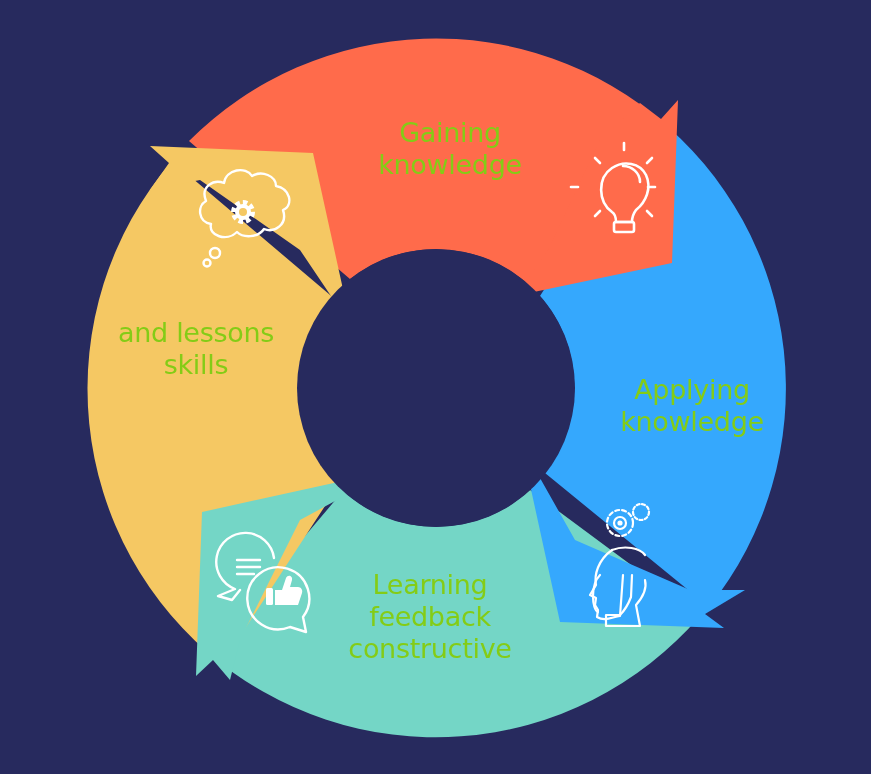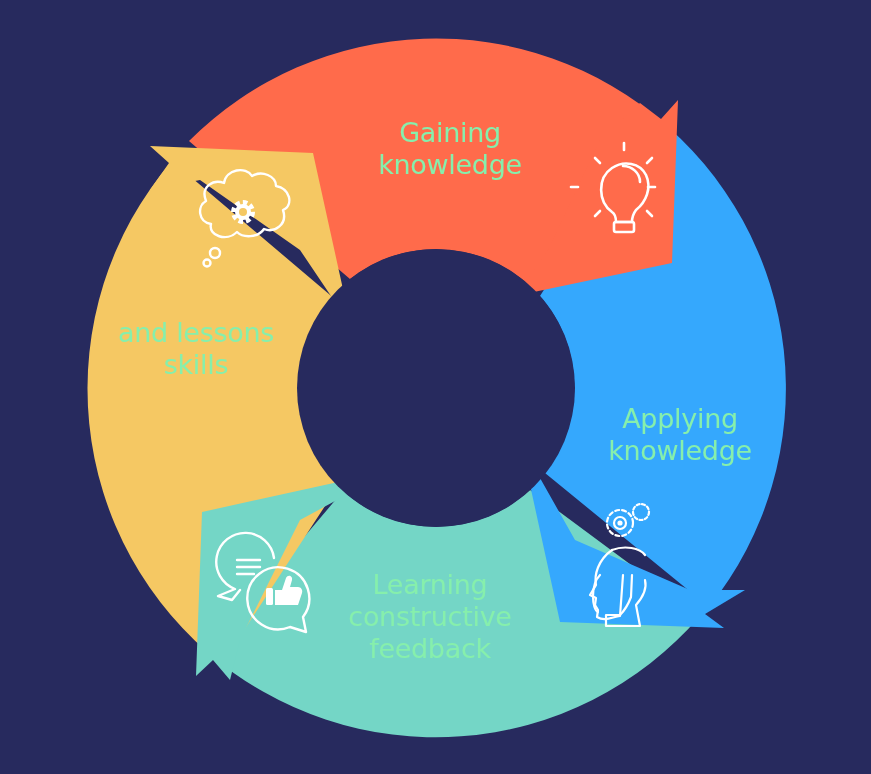--- a/index.html
+++ b/index.html
@@ -1,18 +1,18 @@
 <!DOCTYPE html>
 <html><head>
 <meta charset="utf-8">
 <style>
   html, body { margin: 0; padding: 0; }
   body { width: 871px; height: 774px; background: #272A5E; overflow: hidden; position: relative; font-family: "DejaVu Sans", sans-serif; }
   #stage { position: absolute; left: 0; top: 0; width: 871px; height: 774px; }
-  .lbl { position: absolute; color: #86efac; text-align: center; line-height: 1.18; font-size: 27px; letter-spacing: -0.3px; }
+  .lbl { position: absolute; color: #84cc16; text-align: center; line-height: 1.18; font-size: 27px; letter-spacing: -0.3px; }
   .lbl span { display: block; }
   .center-lbl { position: absolute; color: #FFFFFF; text-align: center; font-weight: bold; font-size: 33px; line-height: 1.25; }
   .center-lbl span { display: block; }
 </style>
 </head>
 <body>
 
 <svg id="stage" viewBox="0 0 871 774" xmlns="http://www.w3.org/2000/svg">
 
   <path fill="#FF6B4B" d="M189,141 A349,349 0 0 1 665,124 L530,286 A139,139 0 0 0 350,279 Z"></path>
@@ -73,29 +73,29 @@
     <circle cx="243" cy="212" r="8" fill="#FFFFFF"></circle>
     <circle cx="243" cy="212" r="4" fill="#F5C863"></circle>
   </g>
 </svg>
 
 <div class="lbl" style="left:340px; top:117px; width:220px;">
   <span>Gaining</span>
   <span>knowledge</span>
 </div>
 
-<div class="lbl" style="left:580px; top:374px; width:200px;margin-top:29px;">
+<div class="lbl" style="left:592px; top:374px; width:200px;">
   <span>Applying</span>
   <span>knowledge</span>
 </div>
 
 <div class="lbl" style="left:320px; top:569px; width:220px;">
   <span>Learning</span>
+  <span>feedback</span>
   <span>constructive</span>
-  <span>feedback</span>
 </div>
 
 <div class="lbl" style="left:96px; top:317px; width:200px;">
   <span>and lessons</span>
   <span>skills</span>
 </div>
 
 <div class="center-lbl" style="left:336px; top:348px; width:200px;">
 </div>
 

